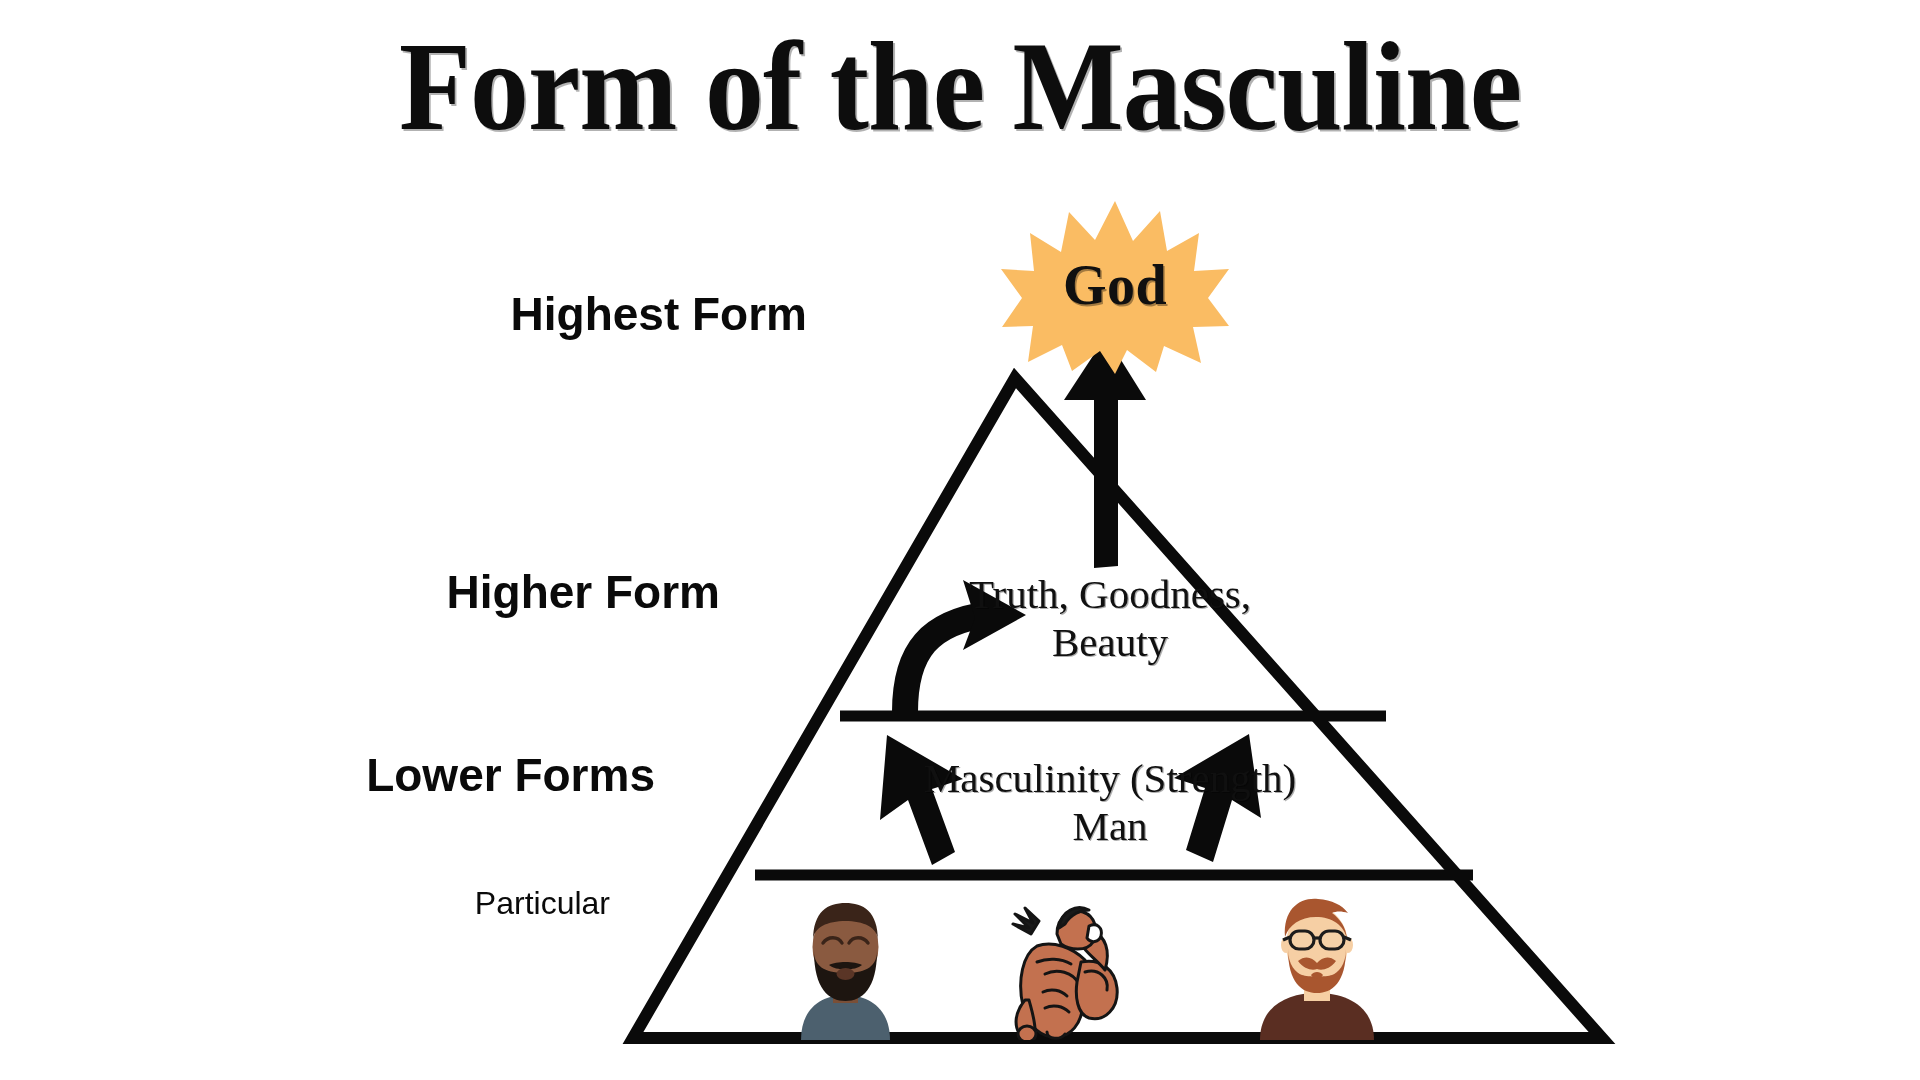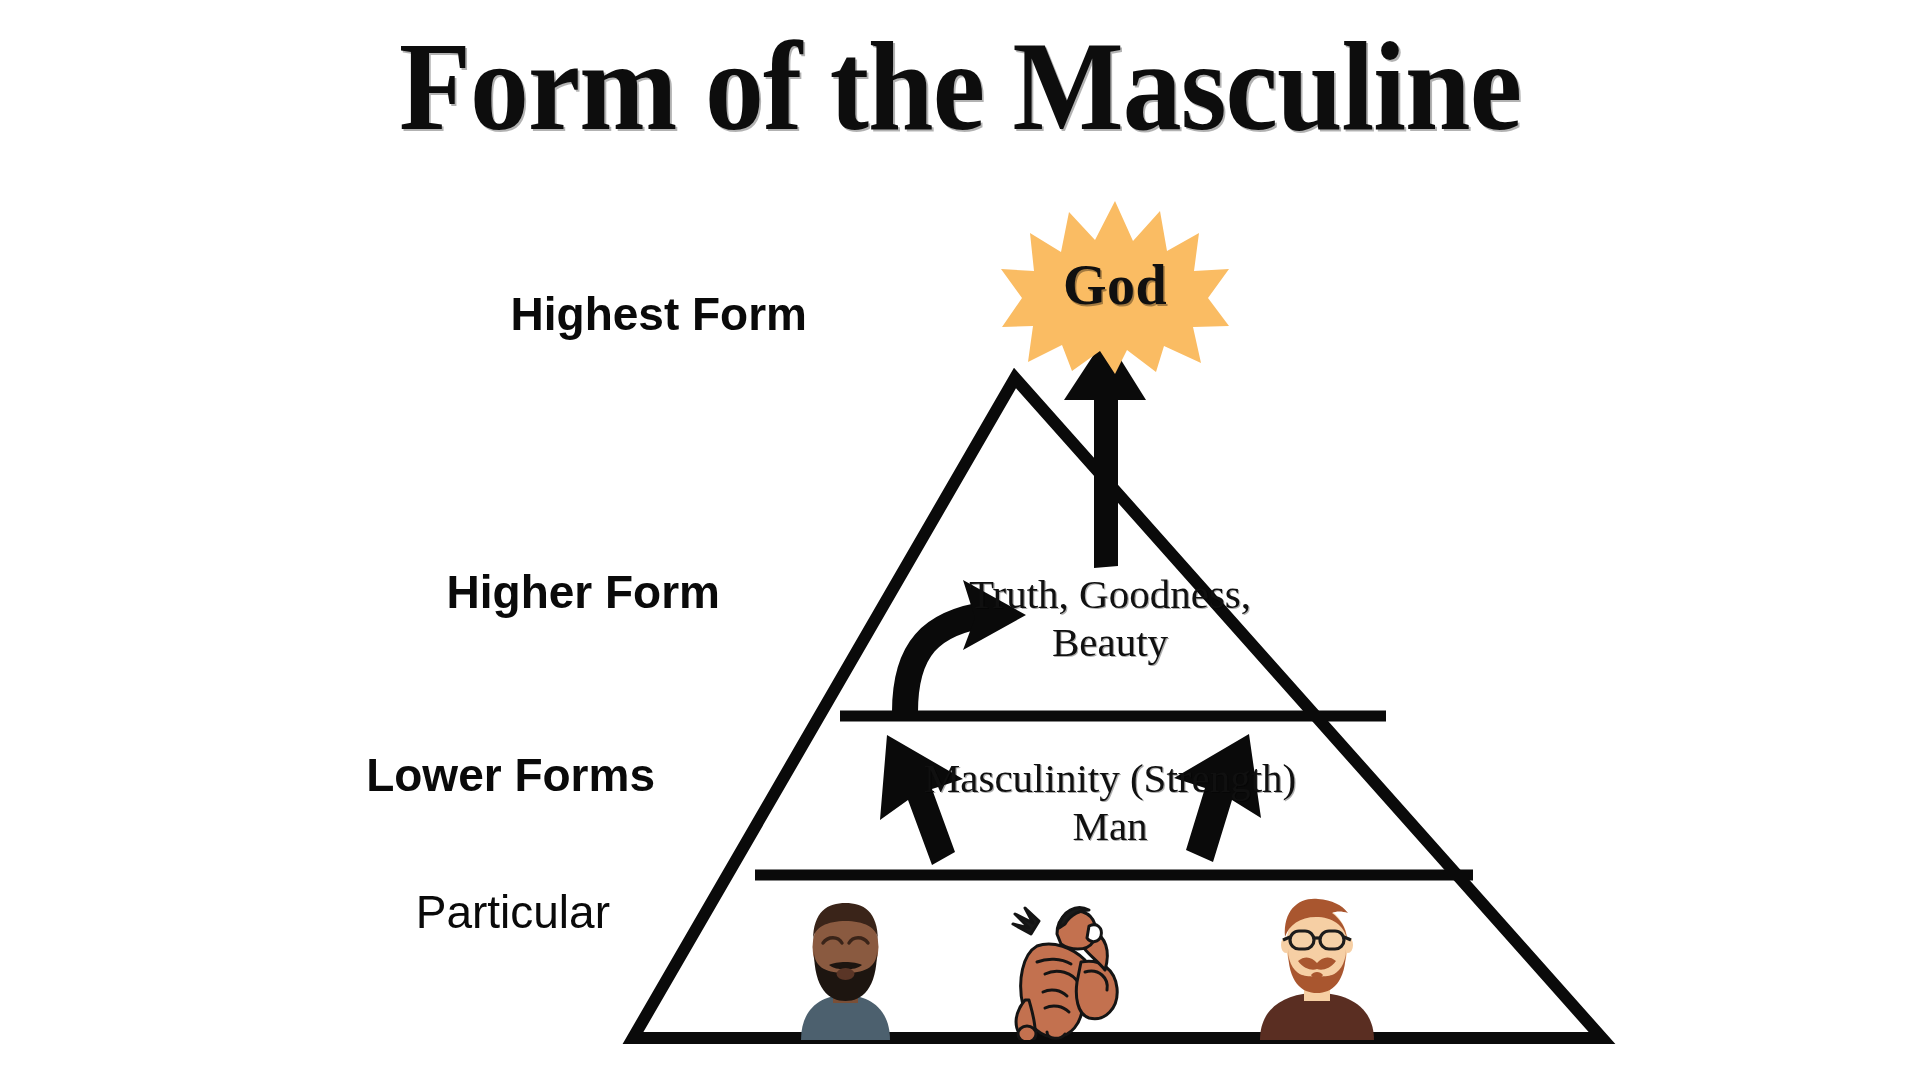--- a/index.html
+++ b/index.html
@@ -38,21 +38,21 @@
   .tier-label {
     position: absolute;
     font-family: Liberation Sans, sans-serif;
     color: #0a0a0a;
     white-space: nowrap;
     text-align: right;
   }
   #label-highest   { right: 1113px; top: 287px;  font-size: 46px; font-weight: 700; }
   #label-higher    { right: 1200px; top: 565px;  font-size: 46px; font-weight: 700; }
   #label-lower     { right: 1265px; top: 748px;  font-size: 46px; font-weight: 700; }
-  #label-particular{ right: 1310px; top: 885px;  font-size: 46px; font-weight: 400; }
+  #label-particular{ right: 1310px; top: 885px;  font-size: 32px; font-weight: 400; }
 
   
   #pyramid-svg {
     position: absolute;
     left: 0;
     top: 0;
     width: 1920px;
     height: 1080px;
   }
 

